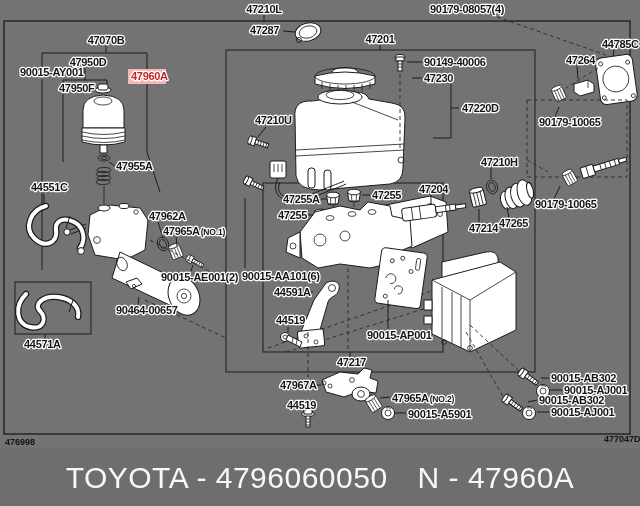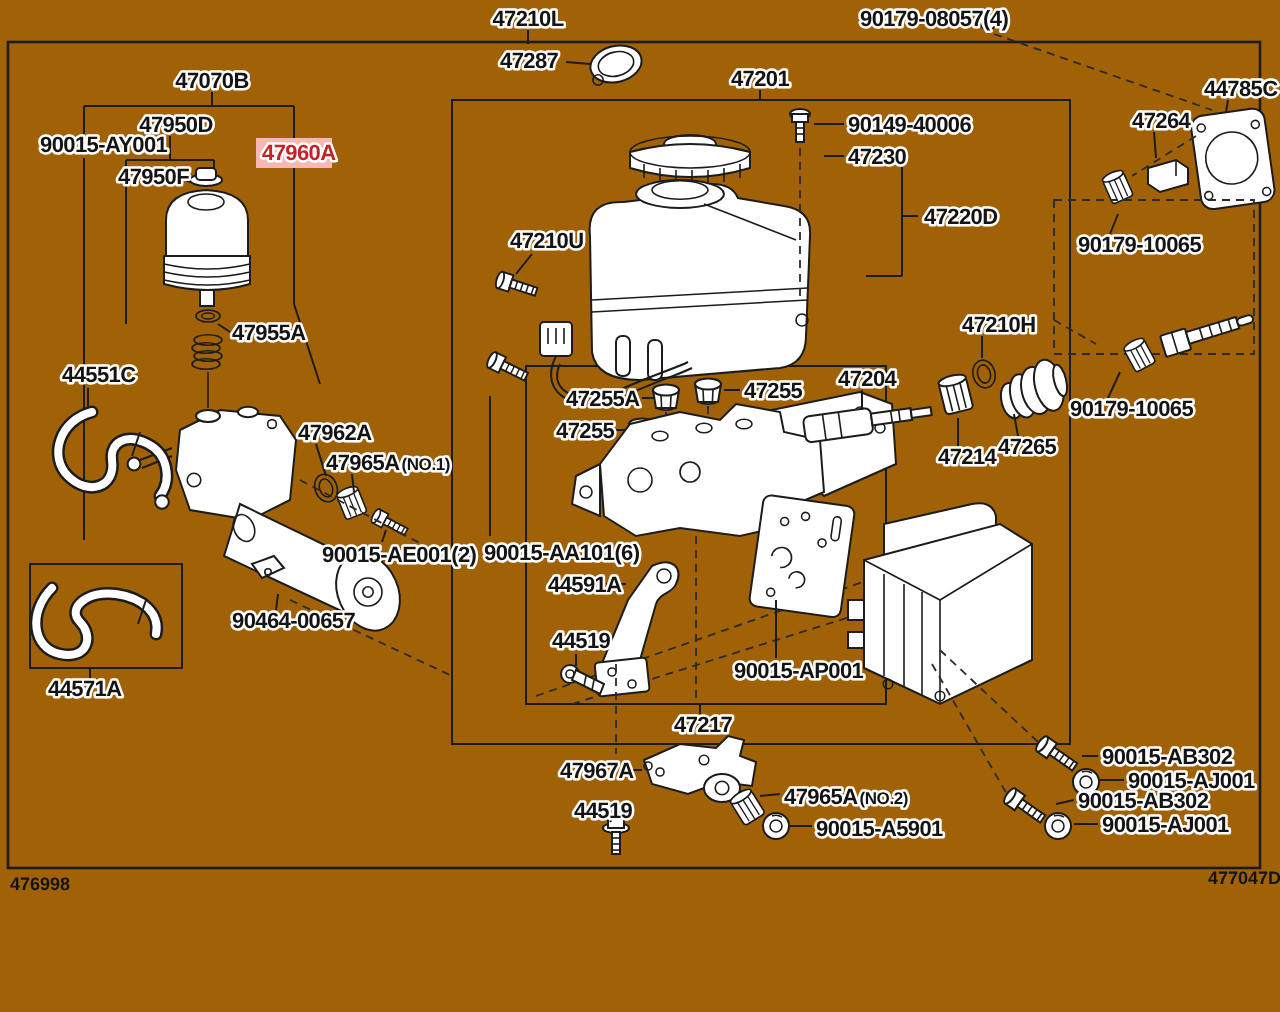--- a/index.html
+++ b/index.html
@@ -1,16 +1,16 @@
 <!DOCTYPE html>
 <html><head>
 <meta charset="utf-8">
 <style>
   html,body{margin:0;padding:0;background:#fff;}
-  .stage{position:relative;width:640px;height:506px;background:#a16207;overflow:hidden;
+  .stage{position:relative;width:640px;height:506px;background:#737373;overflow:hidden;
          font-family:"Liberation Sans","DejaVu Sans",sans-serif;}
   svg{display:block;}
   .ln{stroke:#1c1c1c;stroke-width:1;fill:none;}
   .ln2{stroke:#1c1c1c;stroke-width:1.3;fill:none;}
   .wf{stroke:#1c1c1c;stroke-width:1;fill:#fff;}
   .thin{stroke:#1c1c1c;stroke-width:.8;fill:none;}
   .dash{stroke:#2a2a2a;stroke-width:.9;fill:none;stroke-dasharray:4 3;}
   .hoseO{stroke:#1c1c1c;stroke-width:6.5;fill:none;stroke-linecap:round;}
   .hoseI{stroke:#fff;stroke-width:4;fill:none;stroke-linecap:round;}
   .lbl{font:700 11px "Liberation Sans","DejaVu Sans",sans-serif;letter-spacing:-0.3px;fill:#141414;
@@ -417,14 +417,18 @@
   <text class="lbl" x="408" y="418">90015-A5901</text>
   <text class="lbl" x="551" y="382">90015-AB302</text>
   <text class="lbl" x="564" y="394">90015-AJ001</text>
   <text class="lbl" x="539" y="404">90015-AB302</text>
   <text class="lbl" x="551" y="416">90015-AJ001</text>
 
   <text class="code" x="5" y="445">476998</text>
   <text class="code" x="604" y="442">477047D</text>
 </svg>
 
-
+<div class="banner" style="background: rgb(110, 110, 110); color: rgb(248, 248, 248);">
+  <span>TOYOTA - 4796060050</span>
+  <span>N - 47960A</span>
 </div>
 
+</div>
+
 </body></html>

